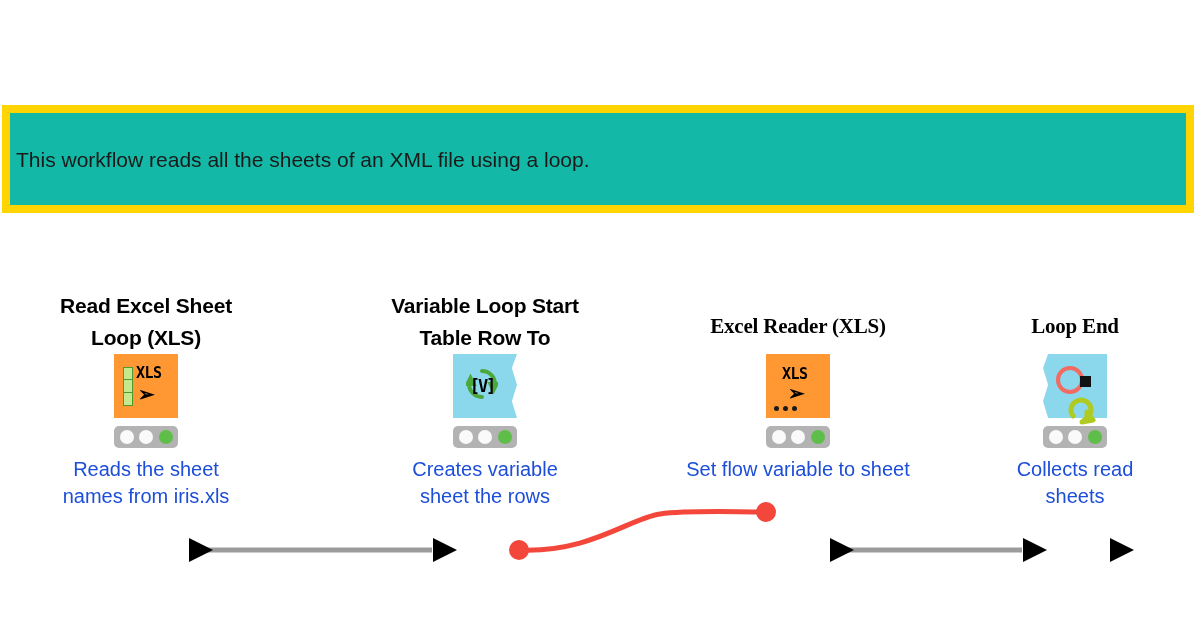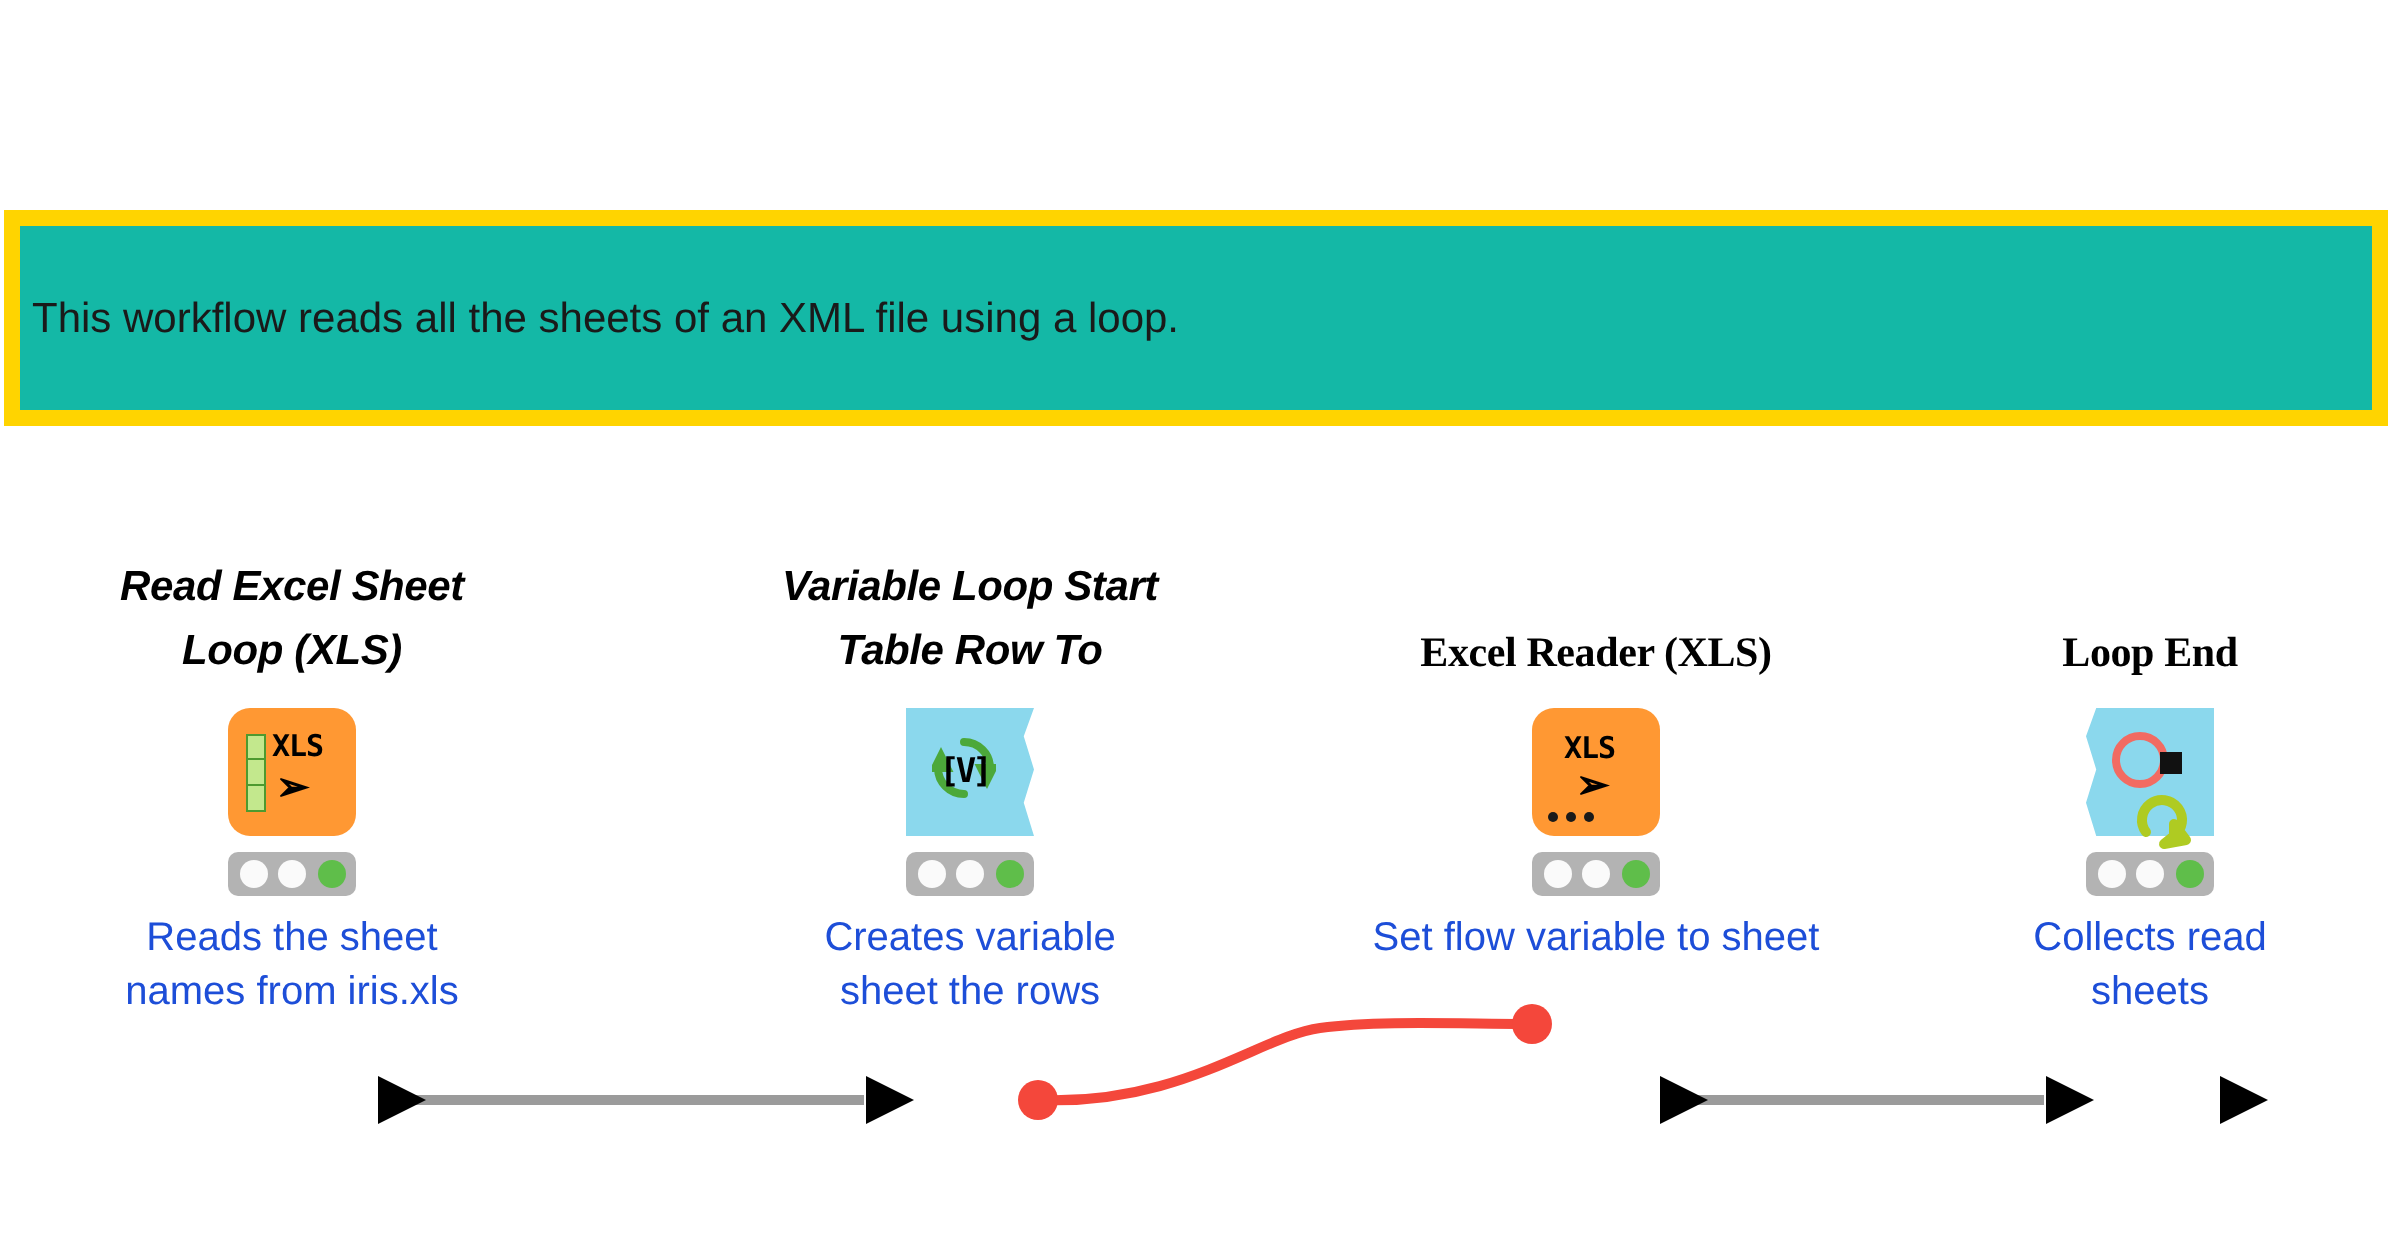--- a/index.html
+++ b/index.html
@@ -59,21 +59,21 @@
     left: 0;
     top: 0;
     width: 100%;
     text-align: center;
     font-size: 21px;
     font-weight: bold;
     line-height: 32px;
     letter-spacing: -0.2px;
     color: #000000;
   }
-  .node-title.two-line { top: 28px; font-style: italic; }
+  .node-title.two-line { top: 40px; }
   .node-title.one-line { top: 60px; font-family: Liberation Serif, serif; }
 
   
   .node-figure {
     position: absolute;
     left: 50%;
     top: 100px;
     width: 120px;
     height: 72px;
     margin-left: -60px;
@@ -82,21 +82,21 @@
   
   .node-box {
     position: absolute;
     left: 28px;
     top: 4px;
     width: 64px;
     height: 64px;
   }
   .node-box.orange {
     background: #FF9833;
-    border-radius: 11px;
+    border-radius: 0;
   }
   .node-box.loopstart {
     background: #8BD8ED;
     
     clip-path: polygon(0 0, 100% 0, 92% 22%, 100% 48%, 92% 74%, 100% 100%, 0 100%);
   }
   .node-box.loopend {
     background: #8BD8ED;
     
     clip-path: polygon(8% 0, 100% 0, 100% 100%, 8% 100%, 0 74%, 8% 48%, 0 22%, 8% 0);

